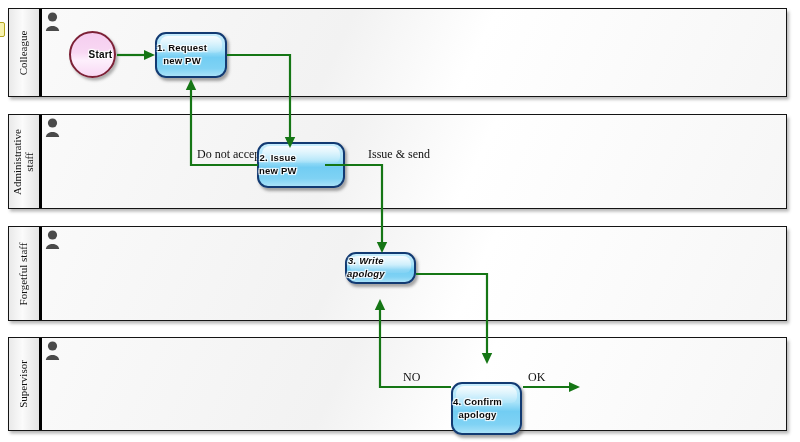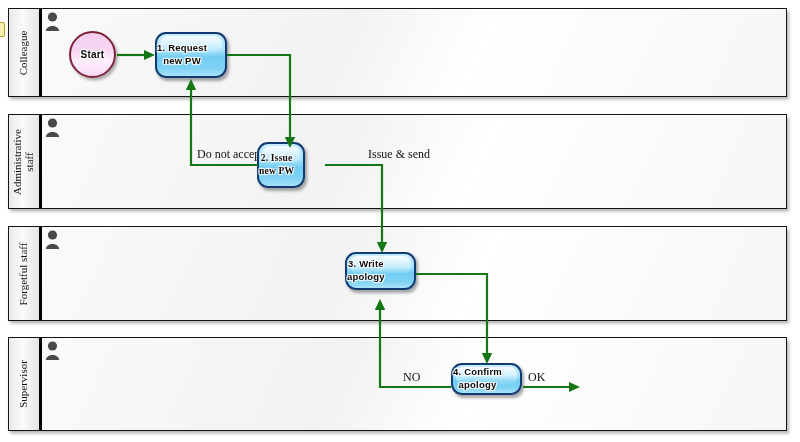--- a/index.html
+++ b/index.html
@@ -122,21 +122,21 @@
       #f8d8f3 45%,
       var(--event-fill-light, #fdeffc) 64%,
       #f8d9f4 100%);
     box-shadow: 2px 2.5px 3px rgba(60,60,60,0.4);
     display: flex;
     align-items: center;
     justify-content: center;
   }
   .event.start { border: 2.5px solid var(--start-border, #7c2136); }
   .event.end   { border: 6px   solid var(--end-border, #6d1122); }
-  .event .node-text { font-size: 10px; }
+  .event .node-text { font-size: 10px; padding-left: 16px; }
 
   
   svg.edges {
     position: absolute;
     left: 0; top: 0;
     z-index: 4;
     pointer-events: none;
   }
   .edge-line {
     fill: none;
@@ -207,31 +207,31 @@
 
   <div class="event start" style="left:69px;top:31px;width:47px;height:47px;">
     <span class="node-text">Start</span>
   </div>
 
   <div class="task" style="left:155px;top:32px;width:72px;height:46px;">
     <span class="node-text">1. Request
 new PW</span>
   </div>
 
-  <div class="task" style="left:257px;top:142px;width:48px;height:46px;font-family:Liberation Serif, serif;">
+  <div class="task" style="left:257px;top:142px;width:88px;height:46px;">
     <span class="node-text">2. Issue
 new PW</span>
   </div>
 
-  <div class="task" style="left:345px;top:252px;width:71px;height:38px;">
+  <div class="task" style="left:345px;top:252px;width:71px;height:32px;font-style:italic;">
     <span class="node-text">3. Write
 apology</span>
   </div>
 
-  <div class="task" style="left:451px;top:363px;width:71px;height:32px;">
+  <div class="task" style="left:451px;top:382px;width:71px;height:53px;">
     <span class="node-text">4. Confirm
 apology</span>
   </div>
 
 
   <svg class="edges" width="800" height="442" viewBox="0 0 800 442">
     <g>
       <path class="edge-line" d="M117,55 L146,55"></path>
       <polygon class="edge-head" points="155,55 144,50 144,60"></polygon>
     </g>

